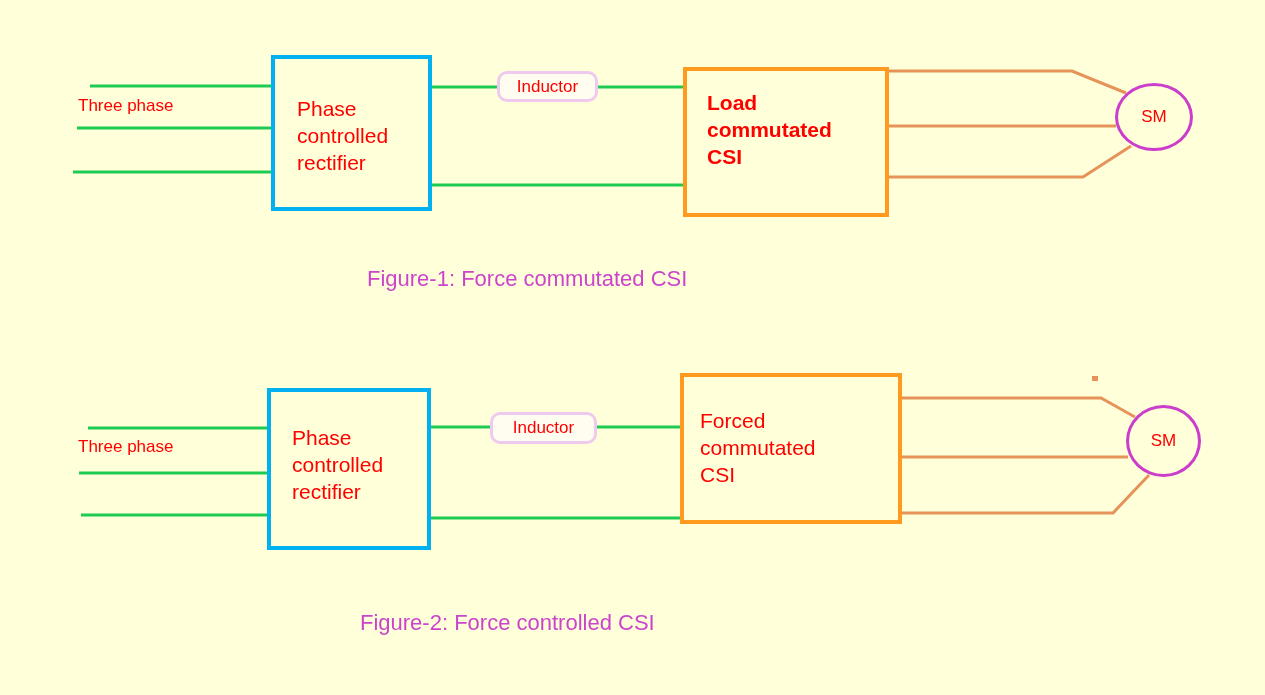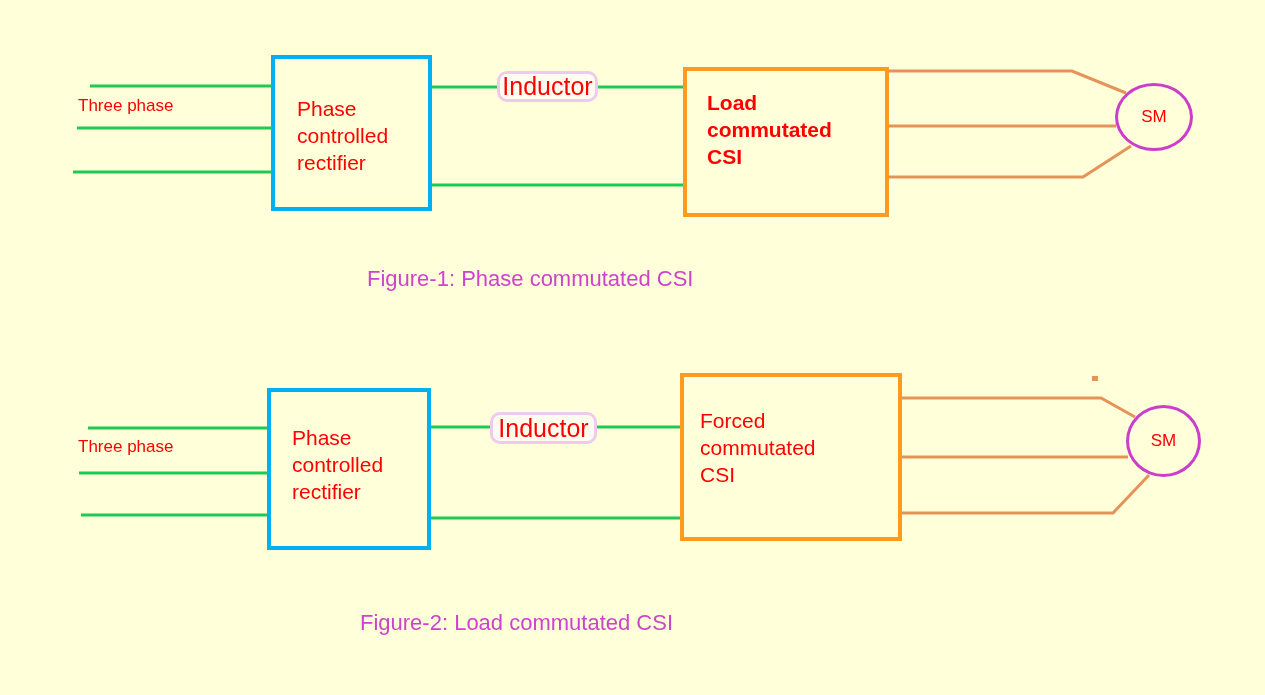--- a/index.html
+++ b/index.html
@@ -24,30 +24,30 @@
     box-sizing: border-box;
     background: transparent;
     color: #ff0000;
     font-size: 21px;
     line-height: 27px;
     white-space: pre-line;
   }
   #fig1-rectifier { left: 271px; top: 55px;  width: 161px; height: 156px; border: 4px solid #00b0f0; padding: 36px 0 0 22px; }
   #fig1-inverter  { left: 683px; top: 67px;  width: 206px; height: 150px; border: 4px solid #ff9a1e; padding: 18px 0 16px 20px; font-weight: bold; }
   #fig2-rectifier { left: 267px; top: 388px; width: 164px; height: 162px; border: 4px solid #00b0f0; padding: 32px 0 0 21px; }
-  #fig2-inverter  { left: 680px; top: 373px; width: 222px; height: 168px; border: 4px solid #ff9a1e; padding: 30px 0 0 16px; }
+  #fig2-inverter  { left: 680px; top: 373px; width: 222px; height: 151px; border: 4px solid #ff9a1e; padding: 30px 0 0 16px; }
 
   .inductor-label {
     position: absolute;
     box-sizing: border-box;
     border: 3px solid #f0c9ef;
     border-radius: 10px;
     background: #fffdf0;
     color: #ff0000;
-    font-size: 25px;
+    font-size: 17px;
     display: flex;
     align-items: center;
     justify-content: center;
   }
   #fig1-inductor { left: 497px; top: 71px;  width: 101px; height: 31px; }
   #fig2-inductor { left: 490px; top: 412px; width: 107px; height: 32px; }
 
   .sm-circle {
     position: absolute;
     box-sizing: border-box;
@@ -118,29 +118,29 @@
 rectifier</div>
 
 <div class="inductor-label" id="fig1-inductor">Inductor</div>
 
 <div class="block-box" id="fig1-inverter">Load
 commutated
 CSI</div>
 
 <div class="sm-circle" id="fig1-sm">SM</div>
 
-<div class="fig-caption" id="fig1-caption">Figure-1: Phase commutated CSI</div>
+<div class="fig-caption" id="fig1-caption">Figure-1: Force commutated CSI</div>
 
 <div class="source-label" id="fig2-threephase">Three phase</div>
 
 <div class="block-box" id="fig2-rectifier">Phase
 controlled
 rectifier</div>
 
 <div class="inductor-label" id="fig2-inductor">Inductor</div>
 
 <div class="block-box" id="fig2-inverter">Forced
 commutated
 CSI</div>
 
 <div class="sm-circle" id="fig2-sm">SM</div>
 
-<div class="fig-caption" id="fig2-caption">Figure-2: Load commutated CSI</div>
+<div class="fig-caption" id="fig2-caption">Figure-2: Force controlled CSI</div>
 
 </body></html>

